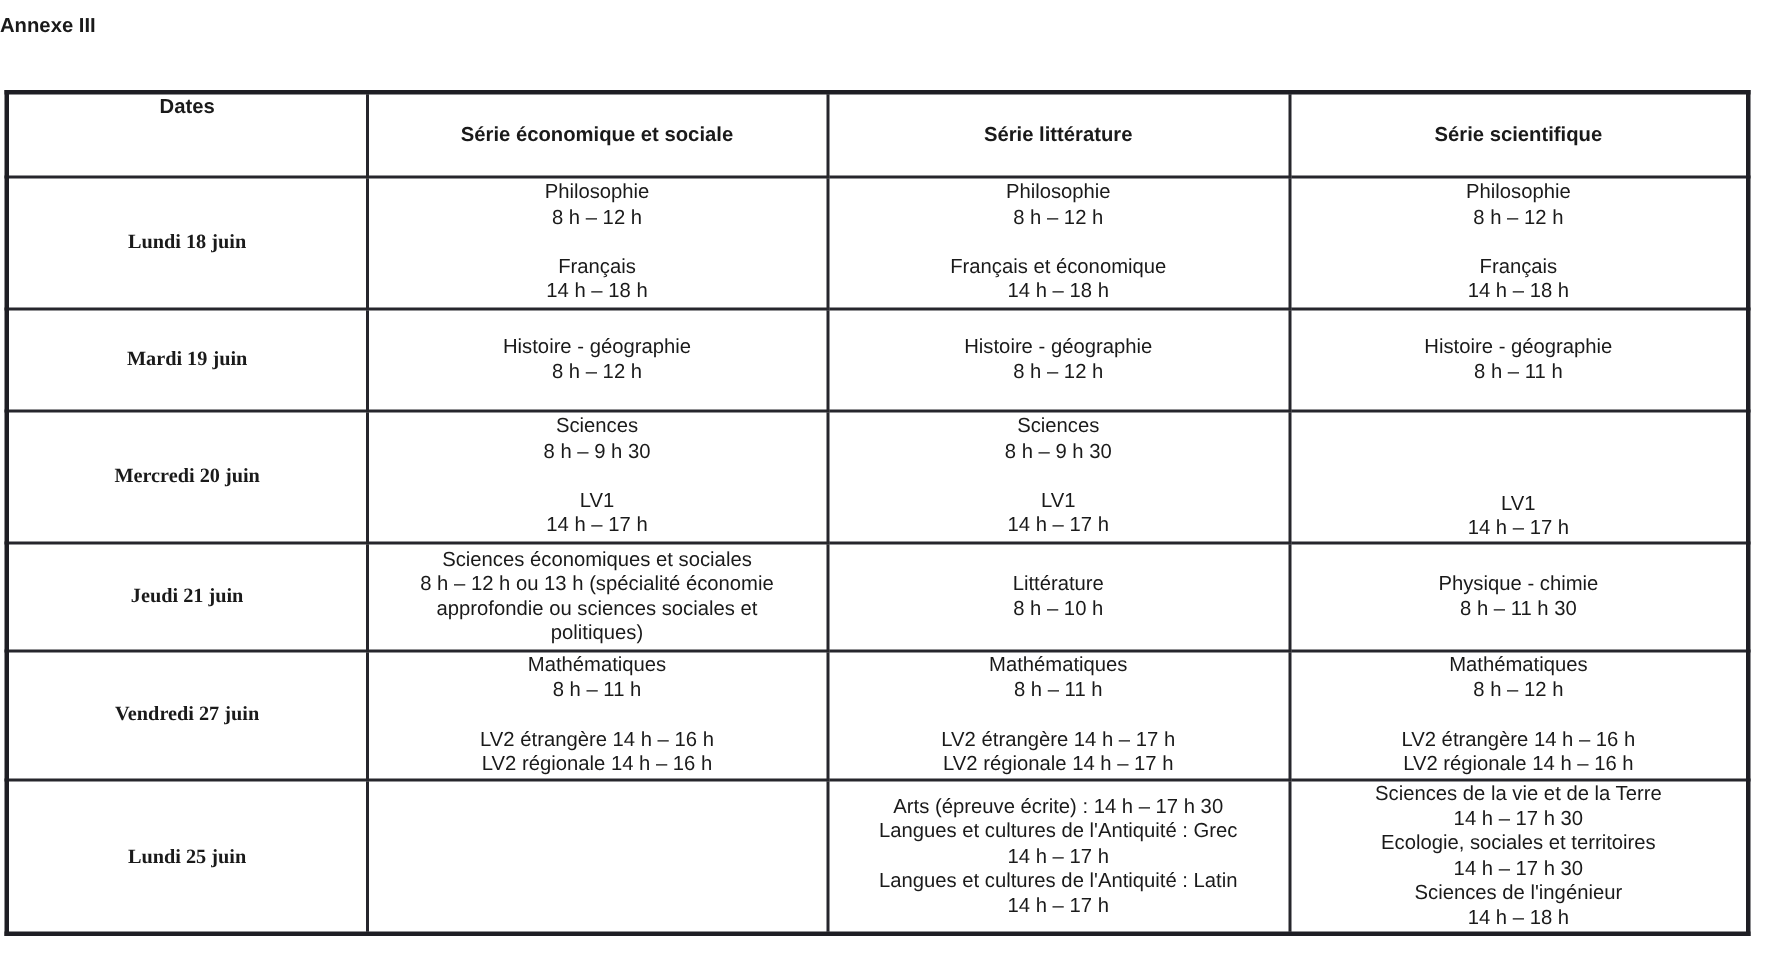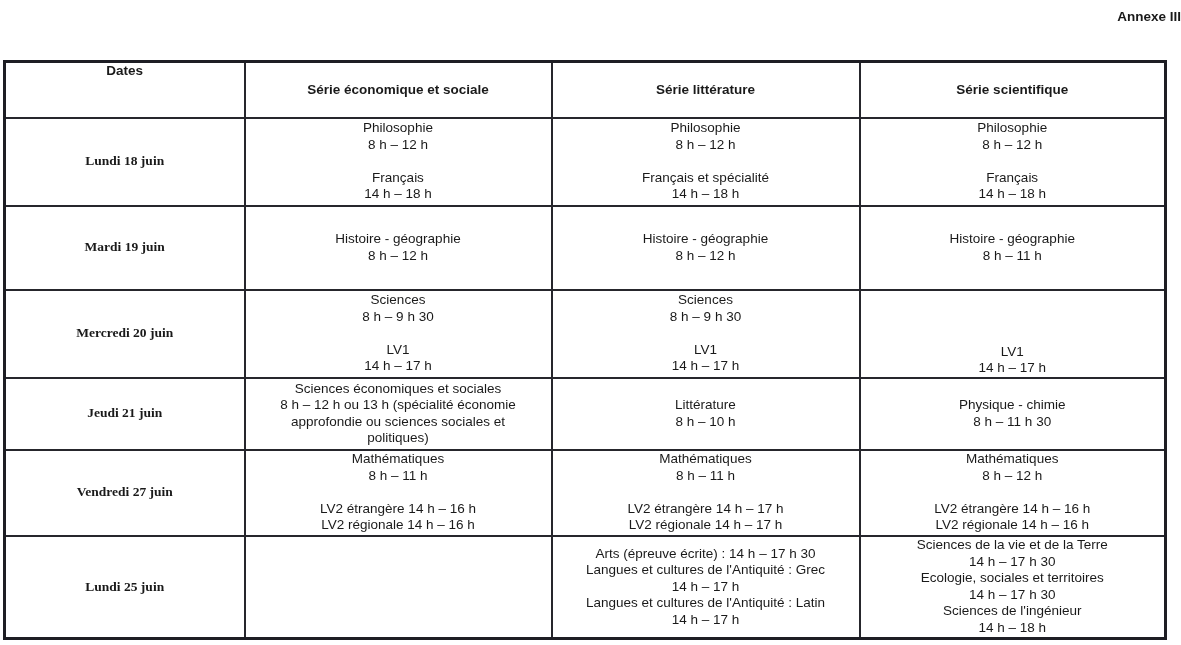--- a/index.html
+++ b/index.html
@@ -2,21 +2,21 @@
 <html><head>
 <meta charset="utf-8">
 <style>
   html, body { margin: 0; padding: 0; background: #ffffff; }
   body {
     width: 1181px; height: 645px; position: relative; overflow: hidden;
     font-family: "Liberation Sans", sans-serif; color: #1a1a1a;
   }
   .title-block {
     position: absolute; left: 0; top: 8px; width: 1181px;
-    text-align: right; font-weight: bold; font-size: 13.5px; line-height: 18px;
+    text-align: left; font-weight: bold; font-size: 13.5px; line-height: 18px;
   }
   table.cal {
     position: absolute; left: 3px; top: 60px;
     width: 1161px; height: 561px;
     border-collapse: collapse;
     border: 3px solid #1e1e24;
     table-layout: fixed;
   }
   table.cal td, table.cal th {
     border: 2px solid #26262c;
@@ -61,32 +61,32 @@
           <span class="line">Philosophie</span>
           <span class="line">8 h – 12 h</span>
           <span class="gap"></span>
           <span class="line">Français</span>
           <span class="line">14 h – 18 h</span>
         </td>
         <td class="cell">
           <span class="line">Philosophie</span>
           <span class="line">8 h – 12 h</span>
           <span class="gap"></span>
-          <span class="line">Français et spécialité</span>
+          <span class="line">Français et économique</span>
           <span class="line">14 h – 18 h</span>
         </td>
         <td class="cell">
           <span class="line">Philosophie</span>
           <span class="line">8 h – 12 h</span>
           <span class="gap"></span>
           <span class="line">Français</span>
           <span class="line">14 h – 18 h</span>
         </td>
       </tr>
-      <tr style="height: 84px;">
+      <tr style="height: 68px;">
         <td class="date">Mardi 19 juin</td>
         <td class="cell">
           <span class="line">Histoire - géographie</span>
           <span class="line">8 h – 12 h</span>
         </td>
         <td class="cell">
           <span class="line">Histoire - géographie</span>
           <span class="line">8 h – 12 h</span>
         </td>
         <td class="cell">

